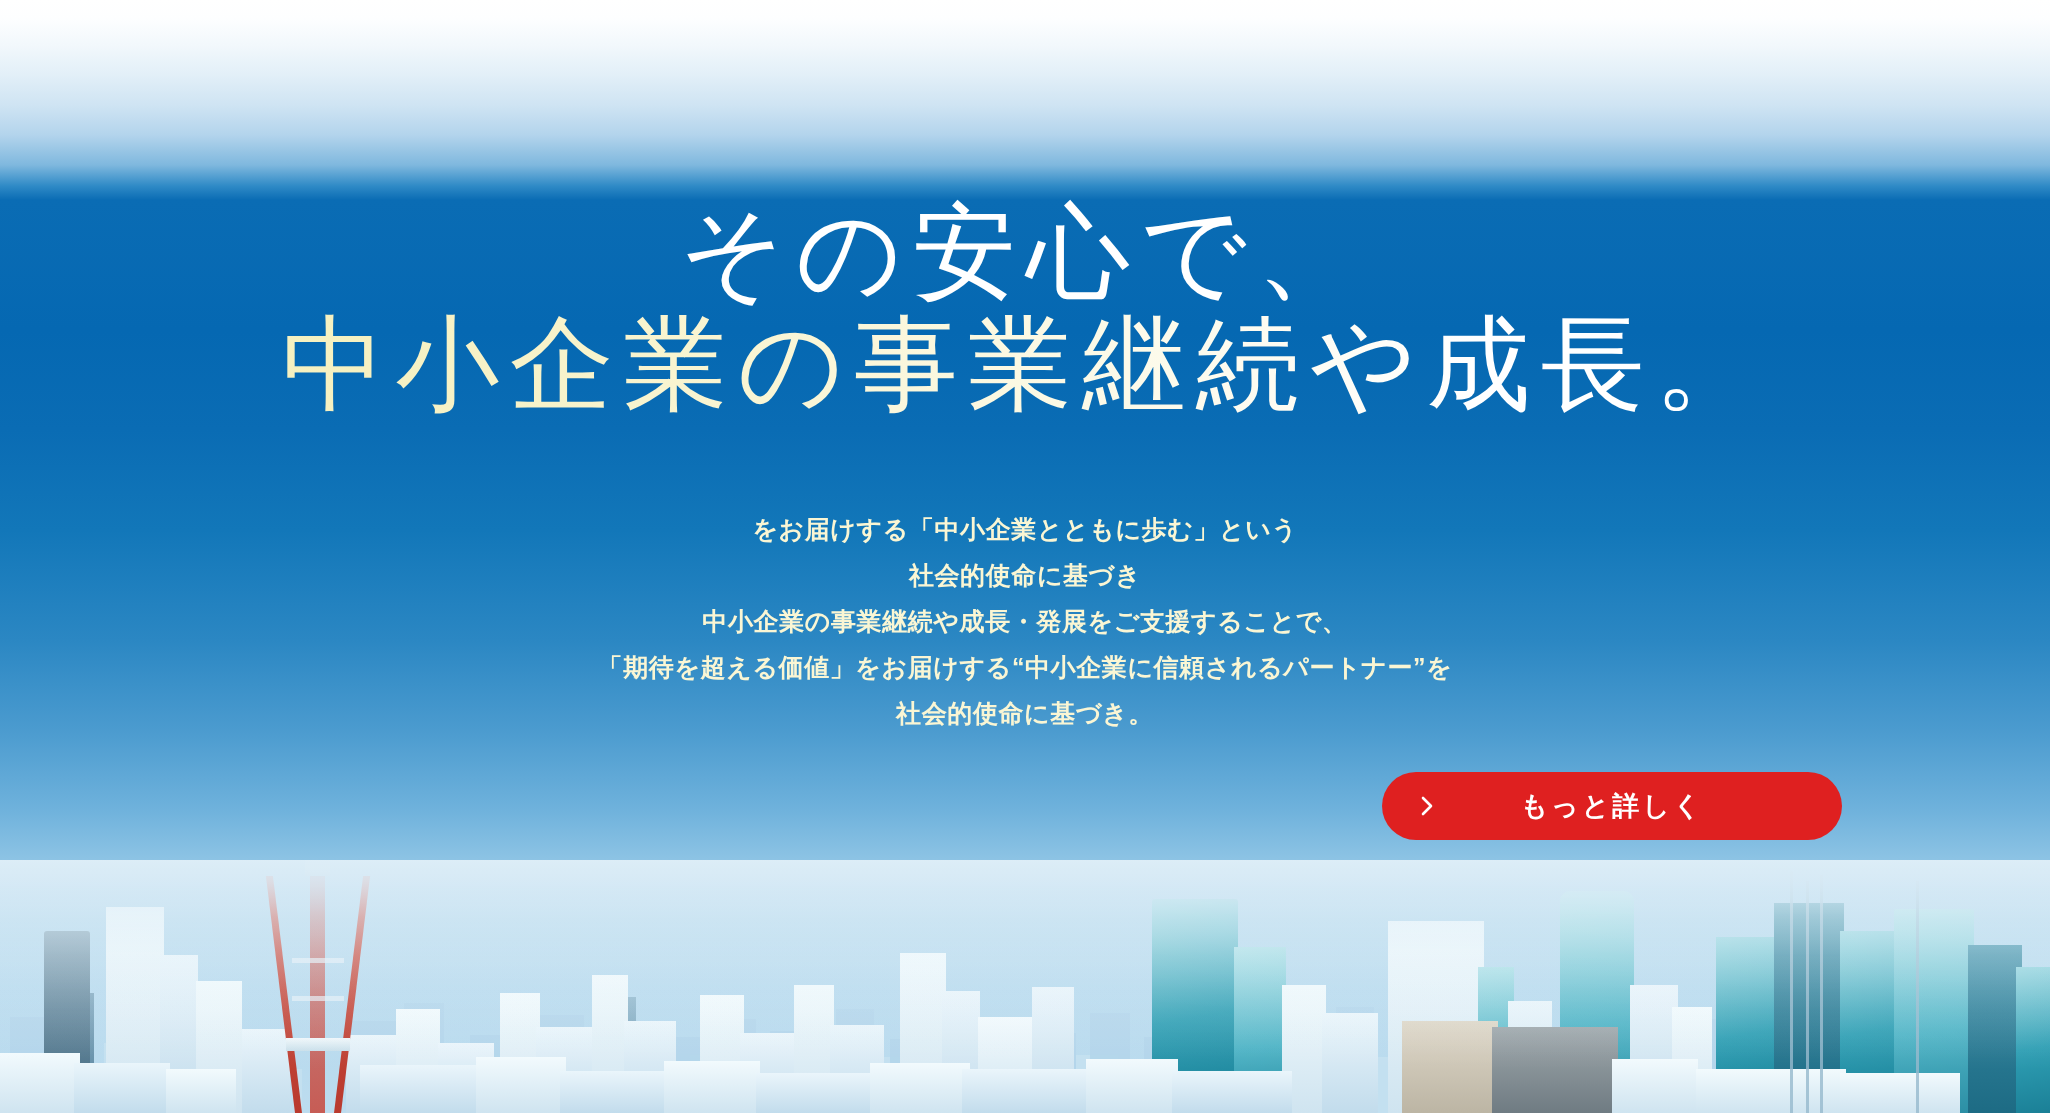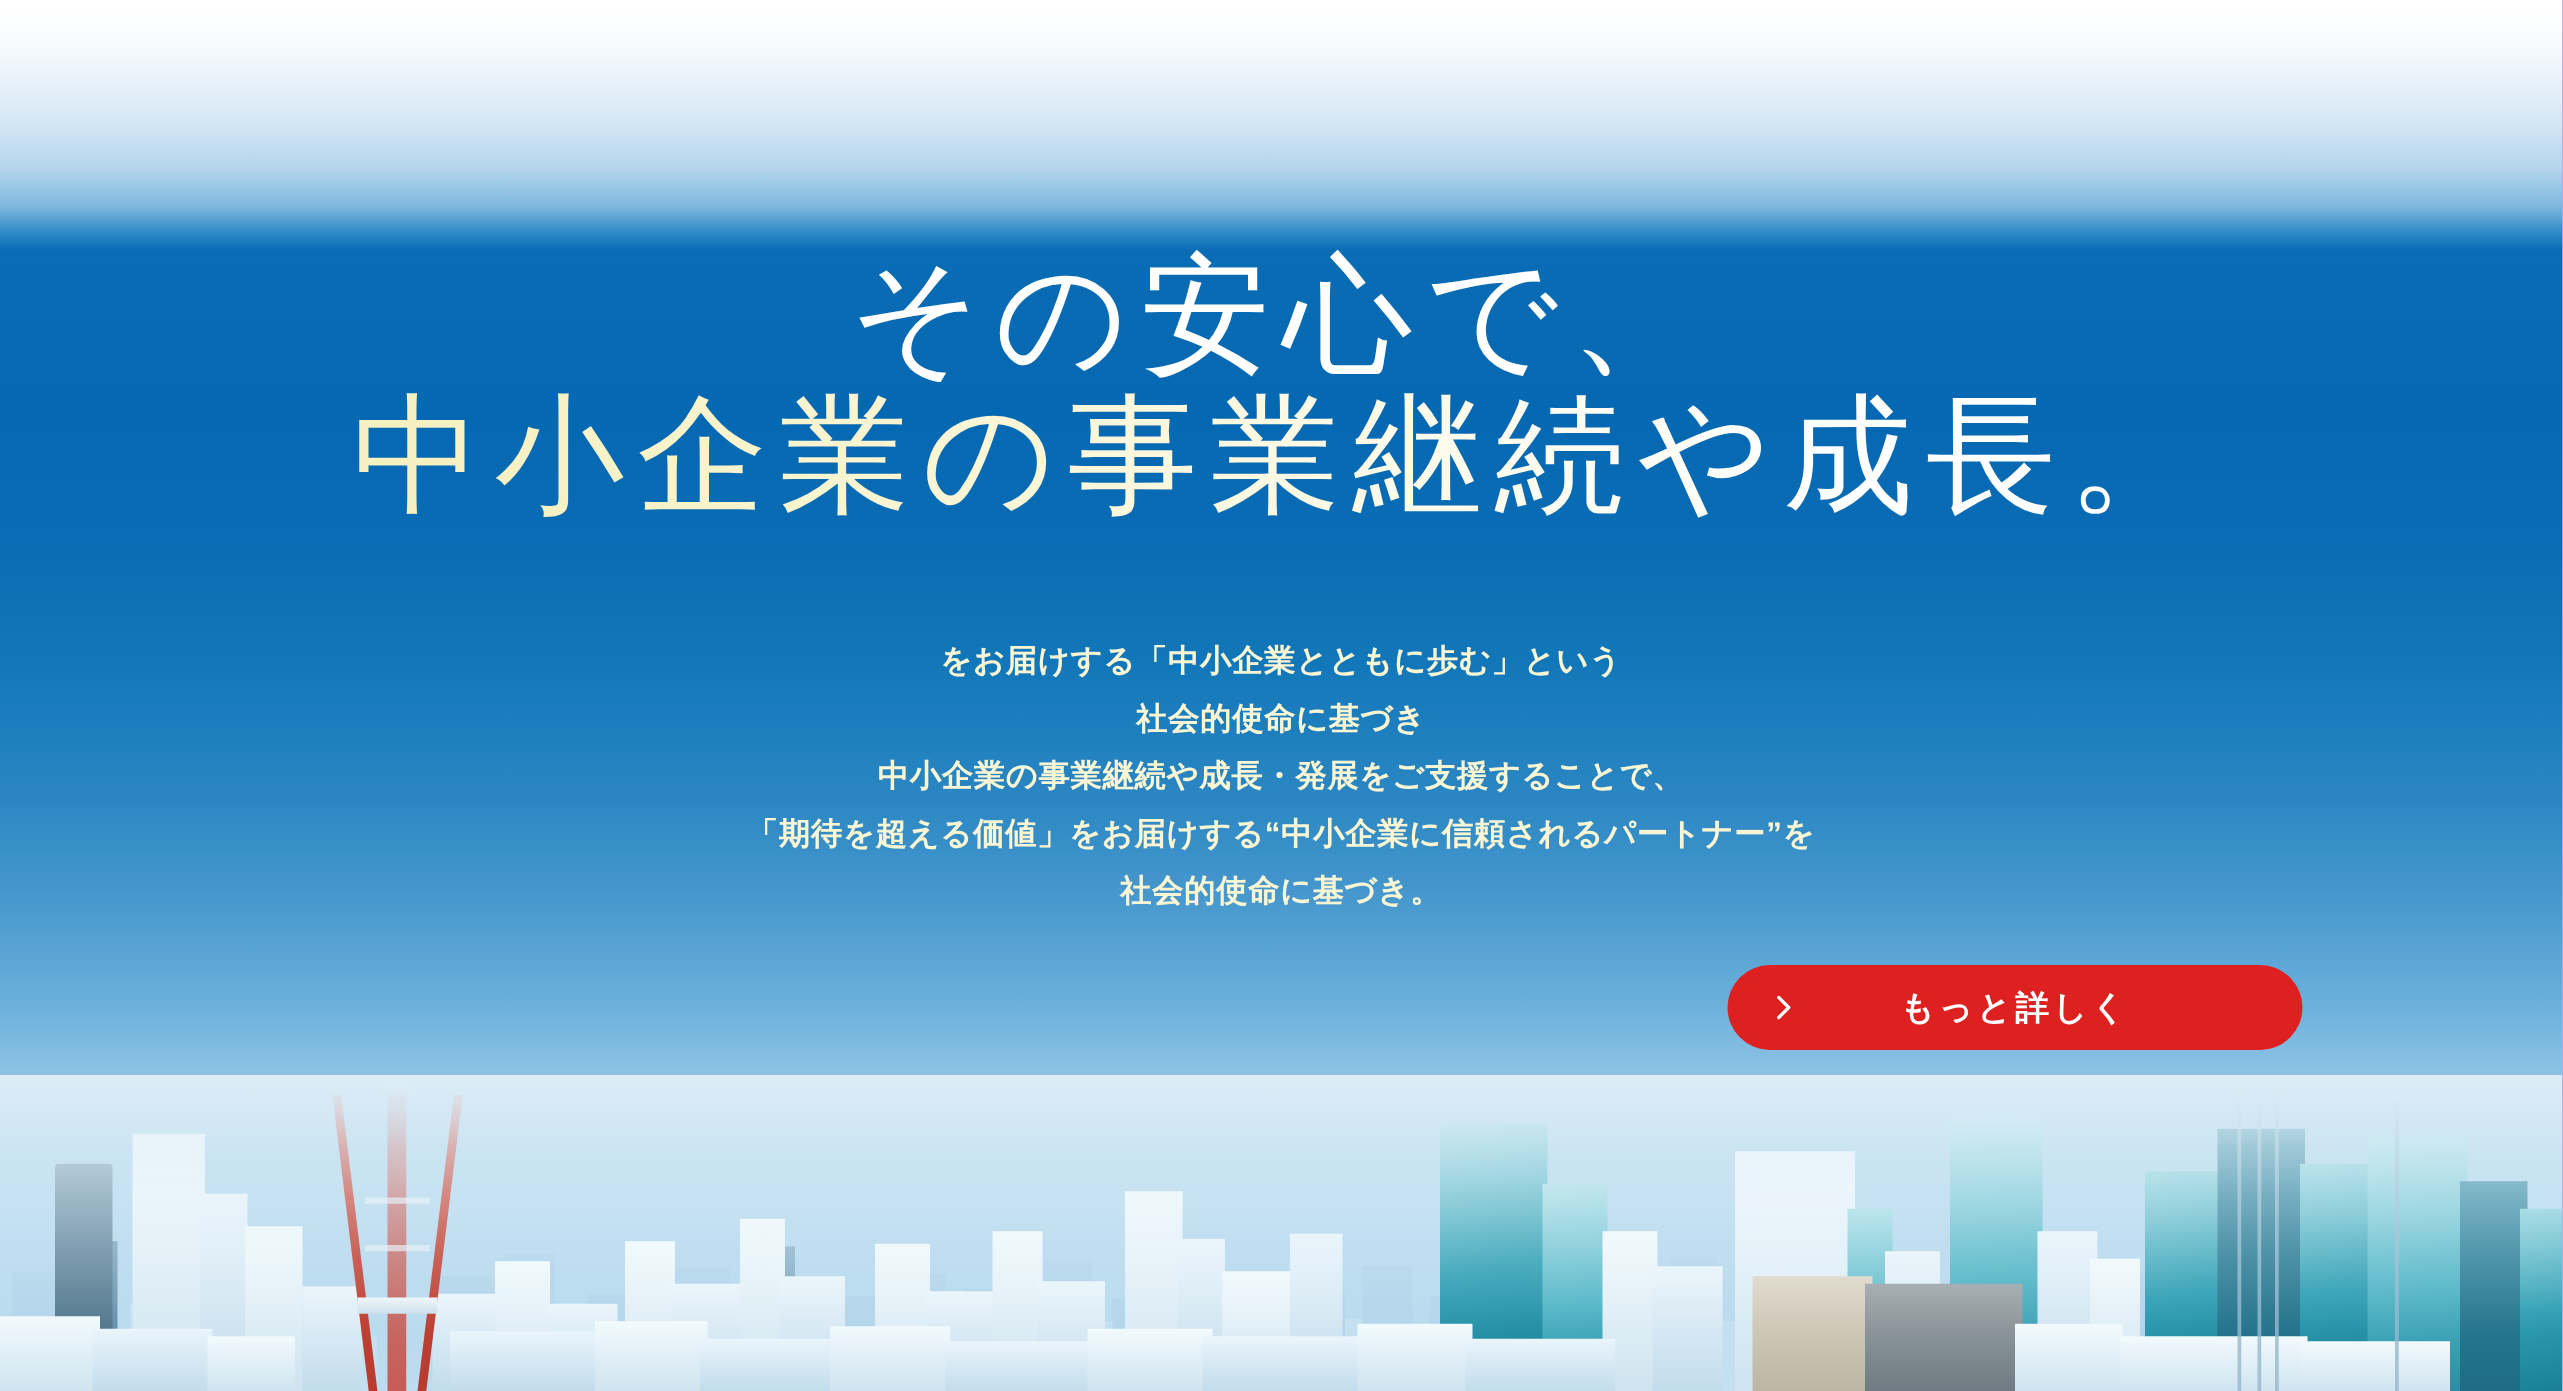--- a/index.html
+++ b/index.html
@@ -10,21 +10,21 @@
   }
   body {
     font-family: "Liberation Sans", "DejaVu Sans", sans-serif;
   }
 
   .stage {
     position: relative;
     width: 2050px;
     height: 1113px;
     overflow: hidden;
-    background: #6d28d9;
+    background: #0f172a;
   }
 
   
   .sky {
     position: absolute;
     left: 0; top: 0;
     width: 2050px;
     height: 1113px;
     background:
       linear-gradient(to bottom,

